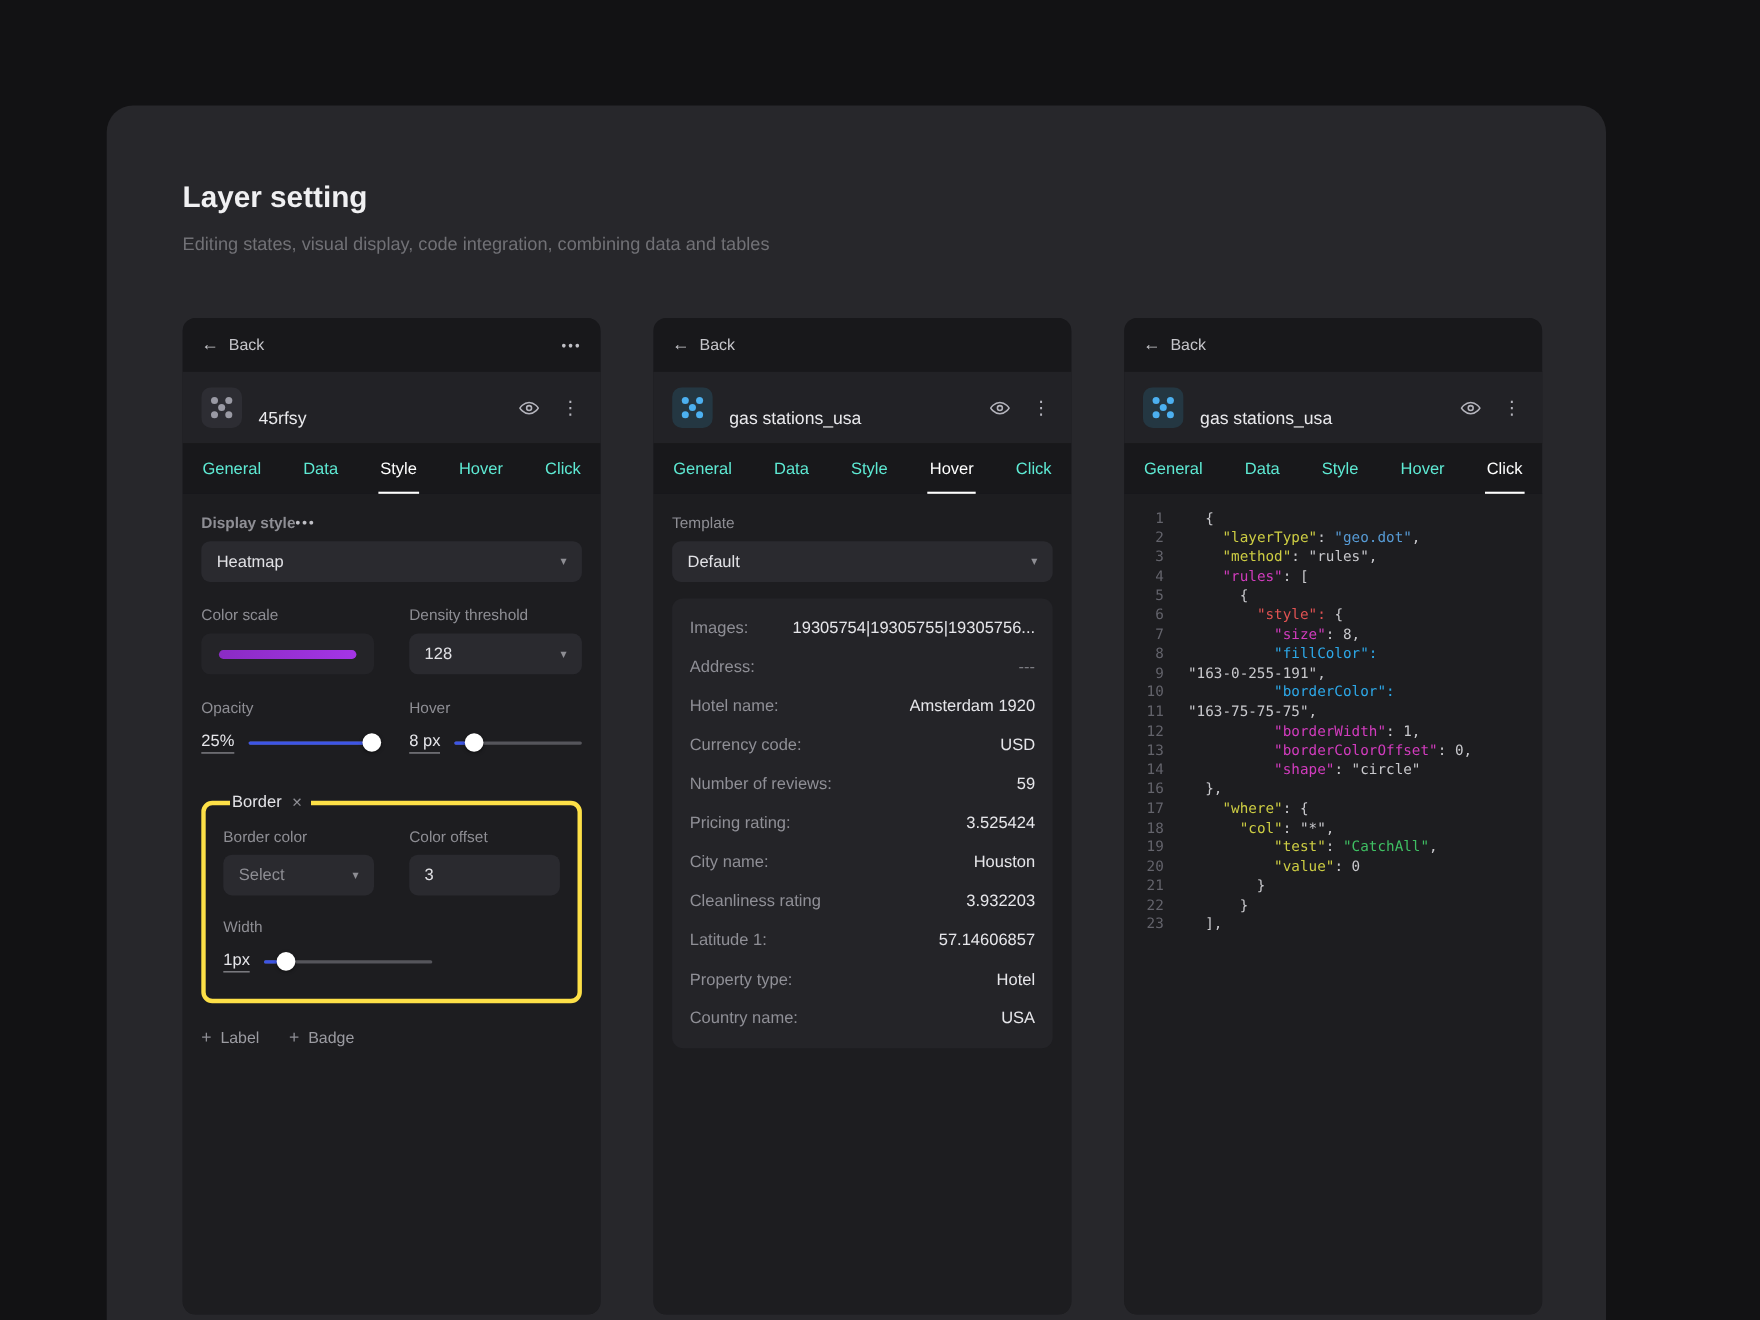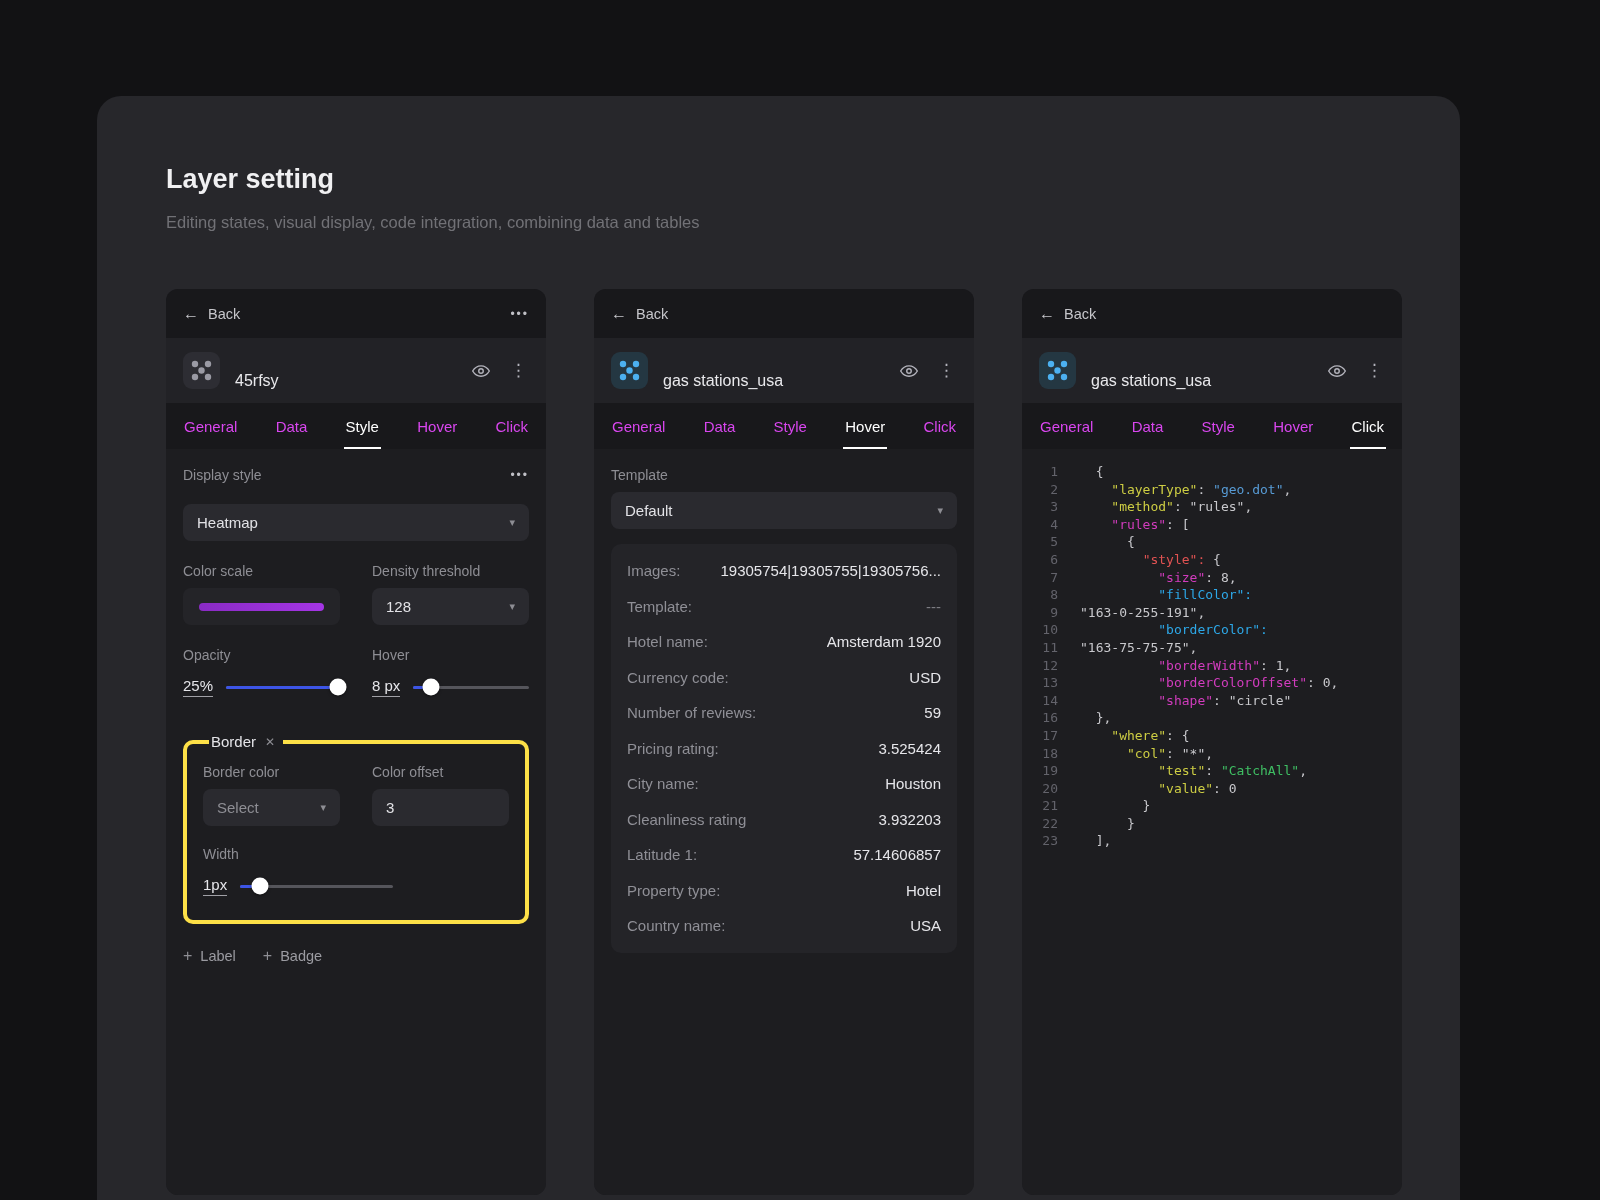--- a/index.html
+++ b/index.html
@@ -15,24 +15,24 @@
   .back-arrow{font-size:16px;line-height:1;color:#c6c6cb;}
   .more-dots{margin-left:auto;color:#c0c0c6;font-size:12px;letter-spacing:2px;cursor:pointer;}
   .layer-row{height:65px;flex:none;background:#222226;display:flex;align-items:center;padding:0 17px;}
   .layer-name{margin-left:15px;font-size:16px;color:#e9e9ec;margin-top:20px;}
   .row-icons{margin-left:auto;display:flex;align-items:center;gap:17px;}
   .eye{display:flex;cursor:pointer;}
   .kebab{color:#b4b4bc;font-size:17px;line-height:1;cursor:pointer;padding:0 2px;}
   .tabs-row{height:46px;flex:none;background:#18181b;display:flex;justify-content:space-between;
     padding:0 16px;}
   .tab{display:flex;align-items:center;height:100%;box-sizing:border-box;border-bottom:2px solid transparent;
-    border-top:2px solid transparent;color:#d946ef;font-size:15px;cursor:pointer;padding:0 2px;}
+    border-top:2px solid transparent;color:#5eead4;font-size:15px;cursor:pointer;padding:0 2px;}
   .tab.active{color:#ffffff;border-bottom-color:#ffffff;font-weight:500;}
   .content{flex:1;background:#1d1d20;padding:18px 17px;box-sizing:border-box;}
-  .label-row{display:flex;align-items:center;justify-content:space-between;margin-bottom:21px;}
+  .label-row{display:flex;align-items:center;margin-bottom:9px;font-weight:bold;}
   .field-label{font-size:14px;color:#8e8e94;}
   .select{height:37px;background:#2a2a2f;border-radius:8px;display:flex;align-items:center;
     justify-content:space-between;padding:0 14px;font-size:15px;color:#e2e2e6;cursor:pointer;box-sizing:border-box;}
   .select .chev{color:#8e8e94;font-size:11px;}
   .select.placeholder{color:#8e8e94;}
   .grid2{display:flex;gap:32px;margin-top:22px;}
   .col{flex:1;min-width:0;}
   .scale-box{height:37px;background:#242428;border-radius:8px;display:flex;align-items:center;padding:0 16px;box-sizing:border-box;}
   .scale-bar{height:8px;border-radius:4px;width:100%;}
   .slider-row{display:flex;align-items:center;margin-top:12px;height:24px;}
@@ -235,21 +235,21 @@
       <div class="select">
         <span>Default</span>
         <span class="chev">▾</span>
       </div>
       <div class="info-card">
           <div class="info-row">
             <span class="info-label">Images:</span>
             <span class="info-value">19305754|19305755|19305756...</span>
           </div>
           <div class="info-row">
-            <span class="info-label">Template:</span>
+            <span class="info-label">Address:</span>
             <span class="info-value muted">---</span>
           </div>
           <div class="info-row">
             <span class="info-label">Hotel name:</span>
             <span class="info-value">Amsterdam 1920</span>
           </div>
           <div class="info-row">
             <span class="info-label">Currency code:</span>
             <span class="info-value">USD</span>
           </div>

